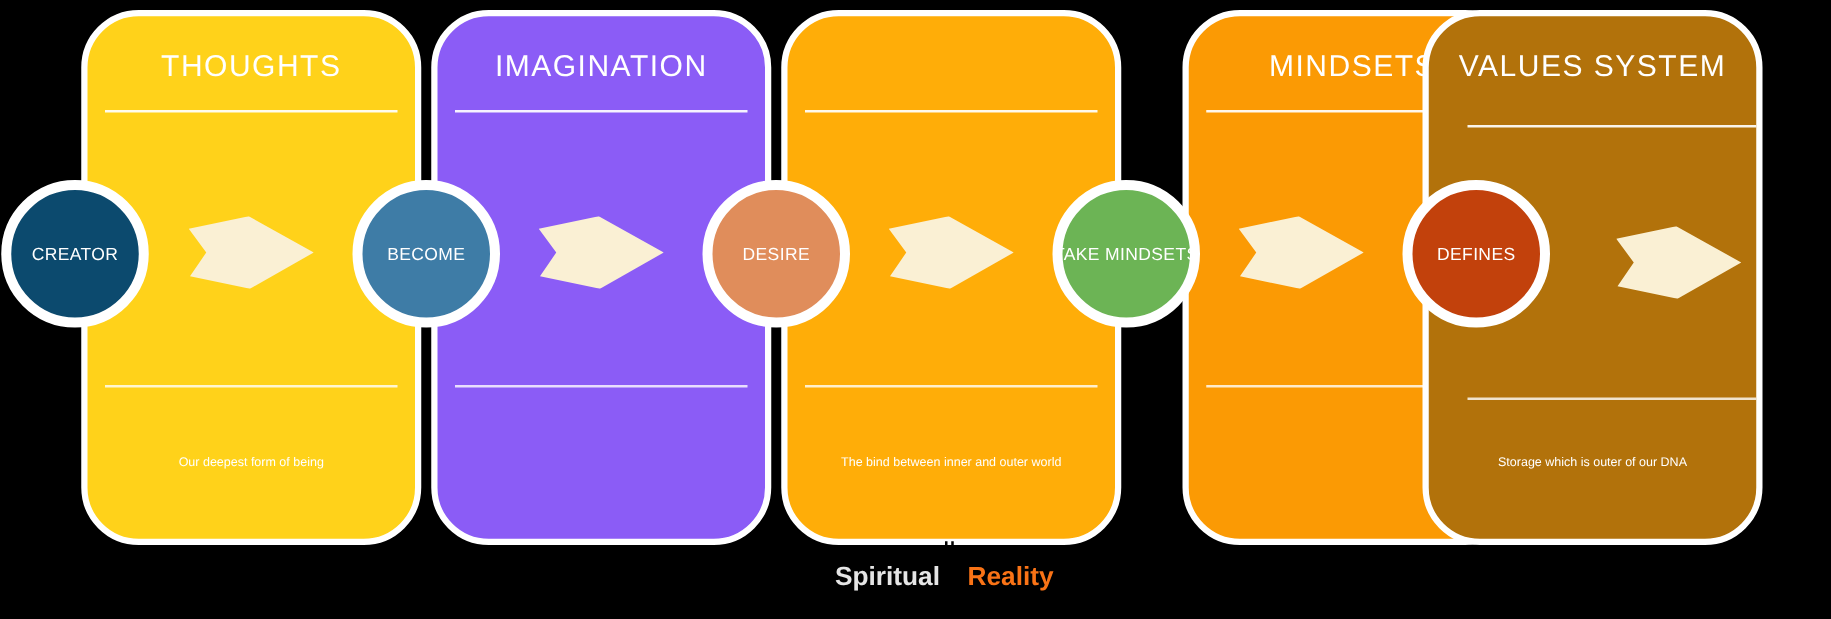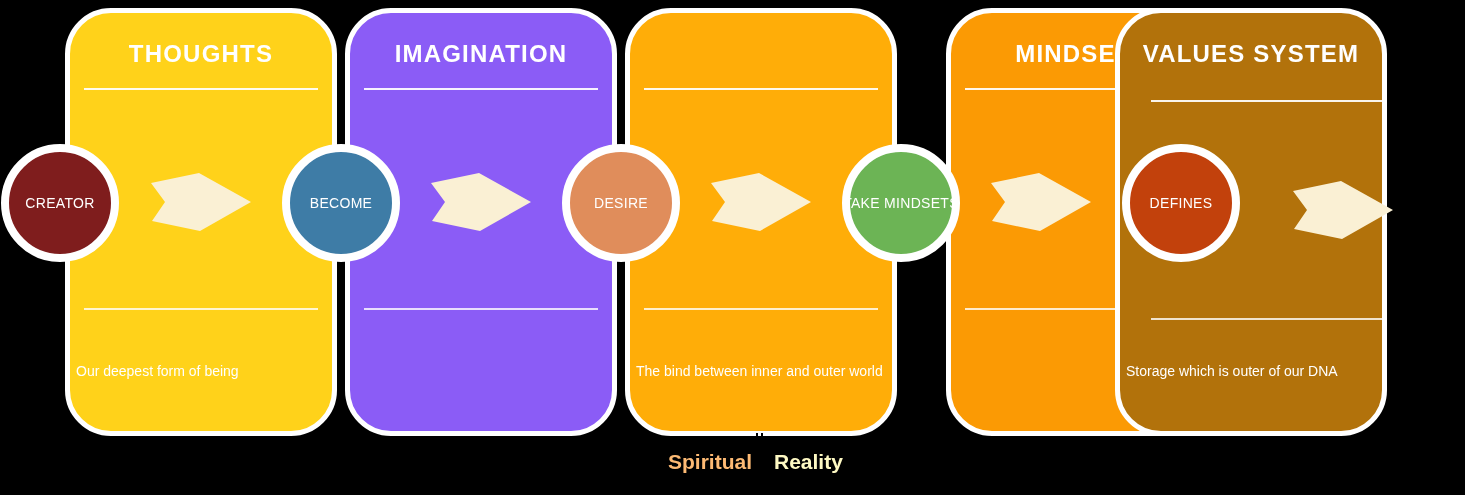--- a/index.html
+++ b/index.html
@@ -9,35 +9,35 @@
     background:#000;
     overflow:hidden;
     font-family:"Liberation Sans", sans-serif;
   }
   
   .card{
     position:absolute;top:8px;width:272px;height:428px;
     border:5px solid #fff;border-radius:46px;
     box-sizing:border-box;
   }
-  .card.p1{left:65px}.card.p2{left:345px}.card.p3{left:625px}.card.p4{left:946px}.card.p5{left:1115px}
+  .card.p1{left:65px}.card.p2{left:345px}.card.p3{left:625px}.card.p4{left:946px}.card.p5{left:1138px}
   .card-title{
     margin:26px 0 0 0;
     text-align:center;color:#fff;
-    font-size:24px;font-weight:bold;letter-spacing:1.2px;
+    font-size:24px;font-weight:normal;letter-spacing:1.2px;
     line-height:30px;
   }
   .rule{position:absolute;left:14px;right:14px;height:2px;background:rgba(255,255,255,.92);}
   .rule-top{top:75px}
   .rule-bottom{top:295px;background:rgba(255,255,255,.8);}
   .card--last .rule-top{top:87px;left:31px;right:0;}
   .card--last .rule-bottom{top:305px;left:31px;right:0;}
   .card-desc{
     position:absolute;top:349px;left:6px;right:6px;margin:0;
-    text-align:left;color:#fff;font-size:14px;line-height:18px;
+    text-align:center;color:#fff;font-size:10px;line-height:18px;
   }
   
   .arrow{position:absolute;width:100px;height:58px;}
   .arrow.a1{left:151px;top:173px}.arrow.a2{left:431px;top:173px}
   .arrow.a3{left:711px;top:173px}.arrow.a4{left:991px;top:173px}
   .arrow.a5{left:1293px;top:181px}
   .arrow svg{display:block;width:100%;height:100%;}
   
   .circle{
     position:absolute;top:144px;width:118px;height:118px;
@@ -117,21 +117,21 @@
     <svg viewBox="0 0 100 58" xmlns="http://www.w3.org/2000/svg">
         <polygon fill="currentColor" points="0,10 48,0 100,29 49,58 1,48 14,29"></polygon>
       </svg>
   </span>
   <span class="arrow a5" style="color: rgb(250, 240, 212);">
     <svg viewBox="0 0 100 58" xmlns="http://www.w3.org/2000/svg">
         <polygon fill="currentColor" points="0,10 48,0 100,29 49,58 1,48 14,29"></polygon>
       </svg>
   </span>
 
-  <div class="circle c1" style="background-color: #7f1d1d;">
+  <div class="circle c1" style="background-color: #0c4a6e;">
     <span class="circle-label">CREATOR</span>
   </div>
   <div class="circle c3" style="background-color: rgb(224, 141, 91);">
     <span class="circle-label">DESIRE</span>
   </div>
   <div class="circle c2" style="background-color: rgb(62, 124, 166);">
     <span class="circle-label">BECOME</span>
   </div>
   <div class="circle c4" style="background-color: rgb(108, 180, 85);">
     <span class="circle-label">TAKE MINDSETS</span>
@@ -139,17 +139,17 @@
   <div class="circle c5" style="background-color: #c2410c; justify-content: center;">
     <span class="circle-label">DEFINES</span>
   </div>
 
   <span class="ticks">
       <i></i>
       <i></i>
     </span>
 
   <div class="footer">
-    <span style="color: #fdba74;">Spiritual</span>
-    <span style="color: #fef9c3;">Reality</span>
+    <span style="color: #e5e5e5;">Spiritual</span>
+    <span style="color: #f97316;">Reality</span>
   </div>
 
 </div>
 
 </body></html>

